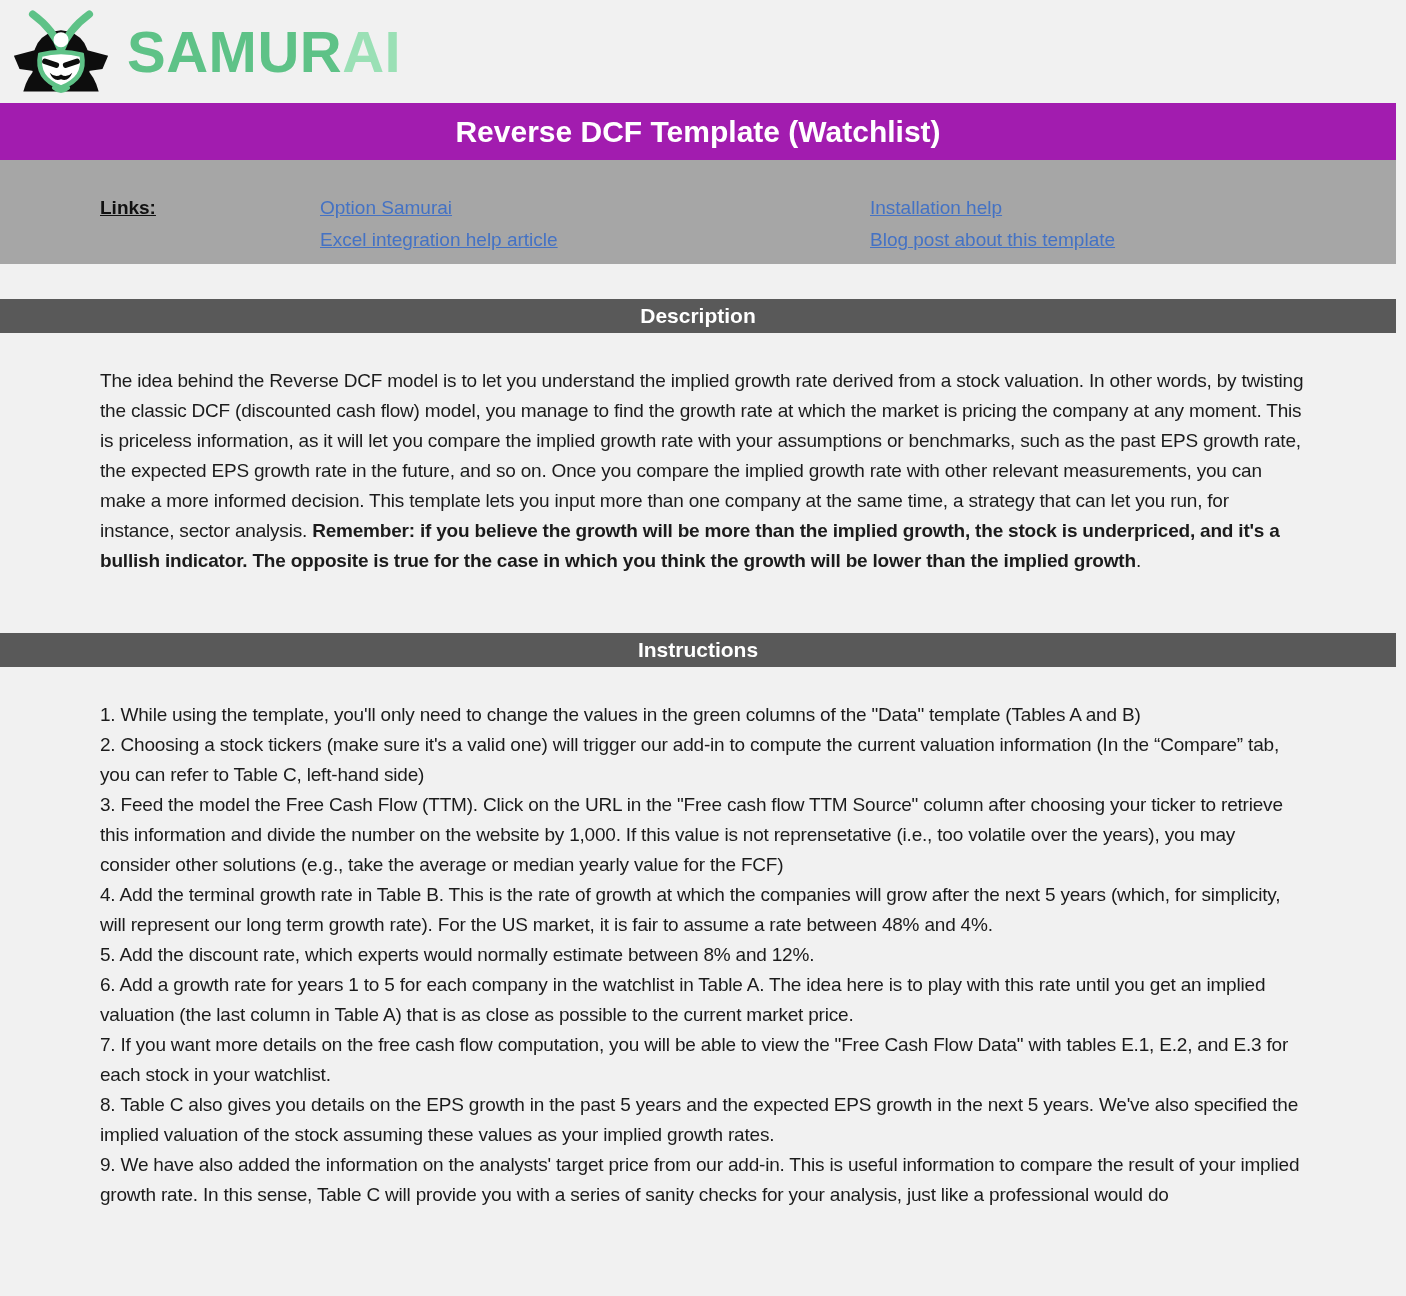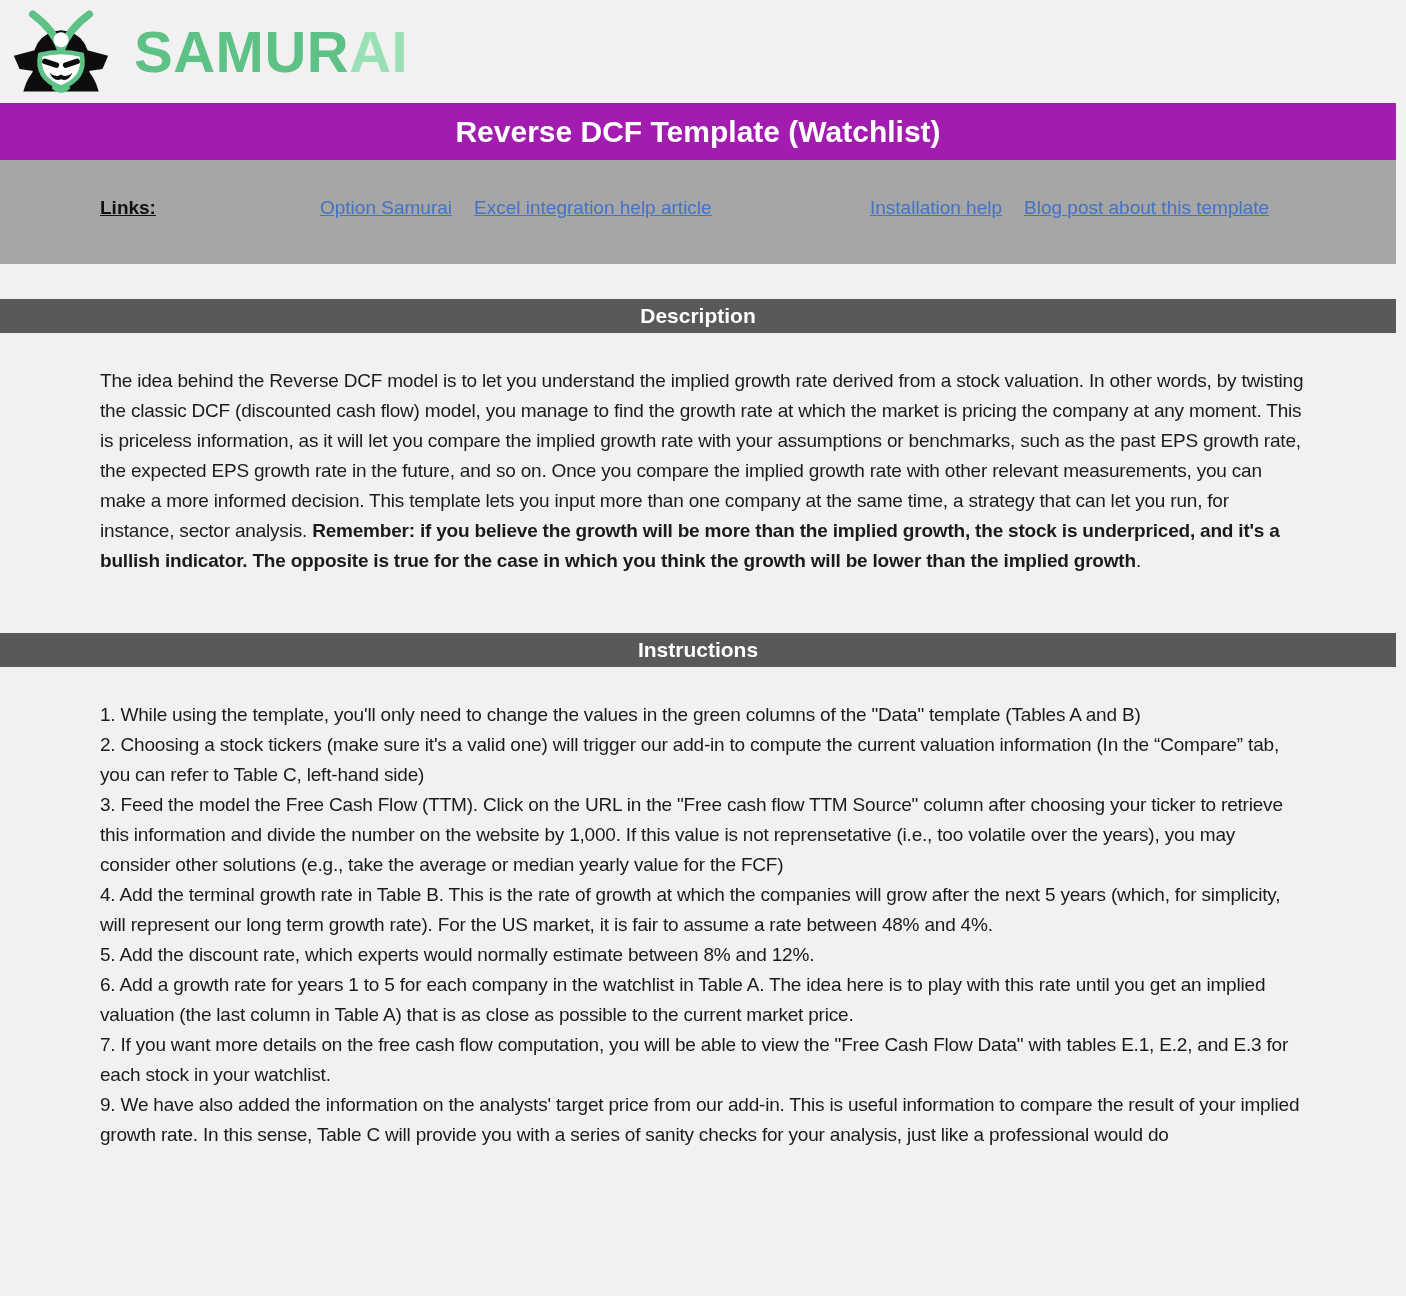--- a/index.html
+++ b/index.html
@@ -2,38 +2,38 @@
 <html><head>
 <meta charset="utf-8">
 <style>
   html,body{margin:0;padding:0;background:#e9e9e9;}
   .page{
     position:relative;width:1406px;height:1296px;background:#f1f1f1;
     font-family:"Liberation Sans",sans-serif;color:#1b1b1b;overflow:hidden;
   }
   
   .header{height:103px;display:flex;align-items:center;padding-left:12px;box-sizing:border-box;}
-  .logo{display:flex;align-items:center;gap:24px;}
+  .logo{display:flex;align-items:center;gap:17px;}
   .logo-icon{width:98px;height:88px;flex:0 0 auto;}
   .brand{font-size:58px;font-weight:800;letter-spacing:0.5px;line-height:1;display:flex;}
   .brand-primary{color:#5ec287;}
   .brand-secondary{color:#9ae0b5;text-align:right;}
   
   .title-bar{
     height:57px;background:#a21caf;margin-right:10px;
     display:flex;align-items:center;justify-content:center;
     color:#ffffff;font-size:30px;font-weight:bold;
   }
   
   .links-band{
     height:104px;background:#a6a6a6;margin-right:10px;box-sizing:border-box;
     padding:37px 0 0 100px;display:flex;align-items:flex-start;
   }
   .links-label{width:220px;font-size:19px;font-weight:bold;text-decoration:underline;color:#111;}
-  .links-col{display:flex;flex-direction:row;gap:22px;}
+  .links-col{display:flex;flex-direction:column;gap:10px;}
   .links-col.first{width:550px;}
   .link{font-size:19px;color:#4472c4;text-decoration:underline;cursor:pointer;width:max-content;}
   .spacer{height:35px;}
   
   .section-bar{
     height:34px;background:#595959;margin-right:10px;
     display:flex;align-items:center;justify-content:center;
     color:#ffffff;font-size:21px;font-weight:bold;
   }
   
@@ -110,16 +110,17 @@
     <span>Instructions</span>
   </div>
   <div class="text-block">
     <div class="instr-item">1. While using the template, you'll only need to change the values in the green columns of the "Data" template (Tables A and B)</div>
     <div class="instr-item">2. Choosing a stock tickers (make sure it's a valid one) will trigger our add-in to compute the current valuation information (In the “Compare” tab, you can refer to Table C, left-hand side)</div>
     <div class="instr-item">3. Feed the model the Free Cash Flow (TTM). Click on the URL in the "Free cash flow TTM Source" column after choosing your ticker to retrieve this information and divide the number on the website by 1,000. If this value is not reprensetative (i.e., too volatile over the years), you may consider other solutions (e.g., take the average or median yearly value for the FCF)</div>
     <div class="instr-item">4. Add the terminal growth rate in Table B. This is the rate of growth at which the companies will grow after the next 5 years (which, for simplicity, will represent our long term growth rate). For the US market, it is fair to assume a rate between 48% and 4%.</div>
     <div class="instr-item">5. Add the discount rate, which experts would normally estimate between 8% and 12%.</div>
     <div class="instr-item">6. Add a growth rate for years 1 to 5 for each company in the watchlist in Table A. The idea here is to play with this rate until you get an implied valuation (the last column in Table A) that is as close as possible to the current market price.</div>
     <div class="instr-item">7. If you want more details on the free cash flow computation, you will be able to view the "Free Cash Flow Data" with tables E.1, E.2, and E.3 for each stock in your watchlist.</div>
+    <div class="instr-item">8. Table C also gives you details on the EPS growth in the past 5 years and the expected EPS growth in the next 5 years. We've also specified the implied valuation of the stock assuming these values as your implied growth rates.</div>
     <div class="instr-item">9. We have also added the information on the analysts' target price from our add-in. This is useful information to compare the result of your implied growth rate. In this sense, Table C will provide you with a series of sanity checks for your analysis, just like a professional would do</div>
   </div>
 
 </div>
 
 </body></html>

